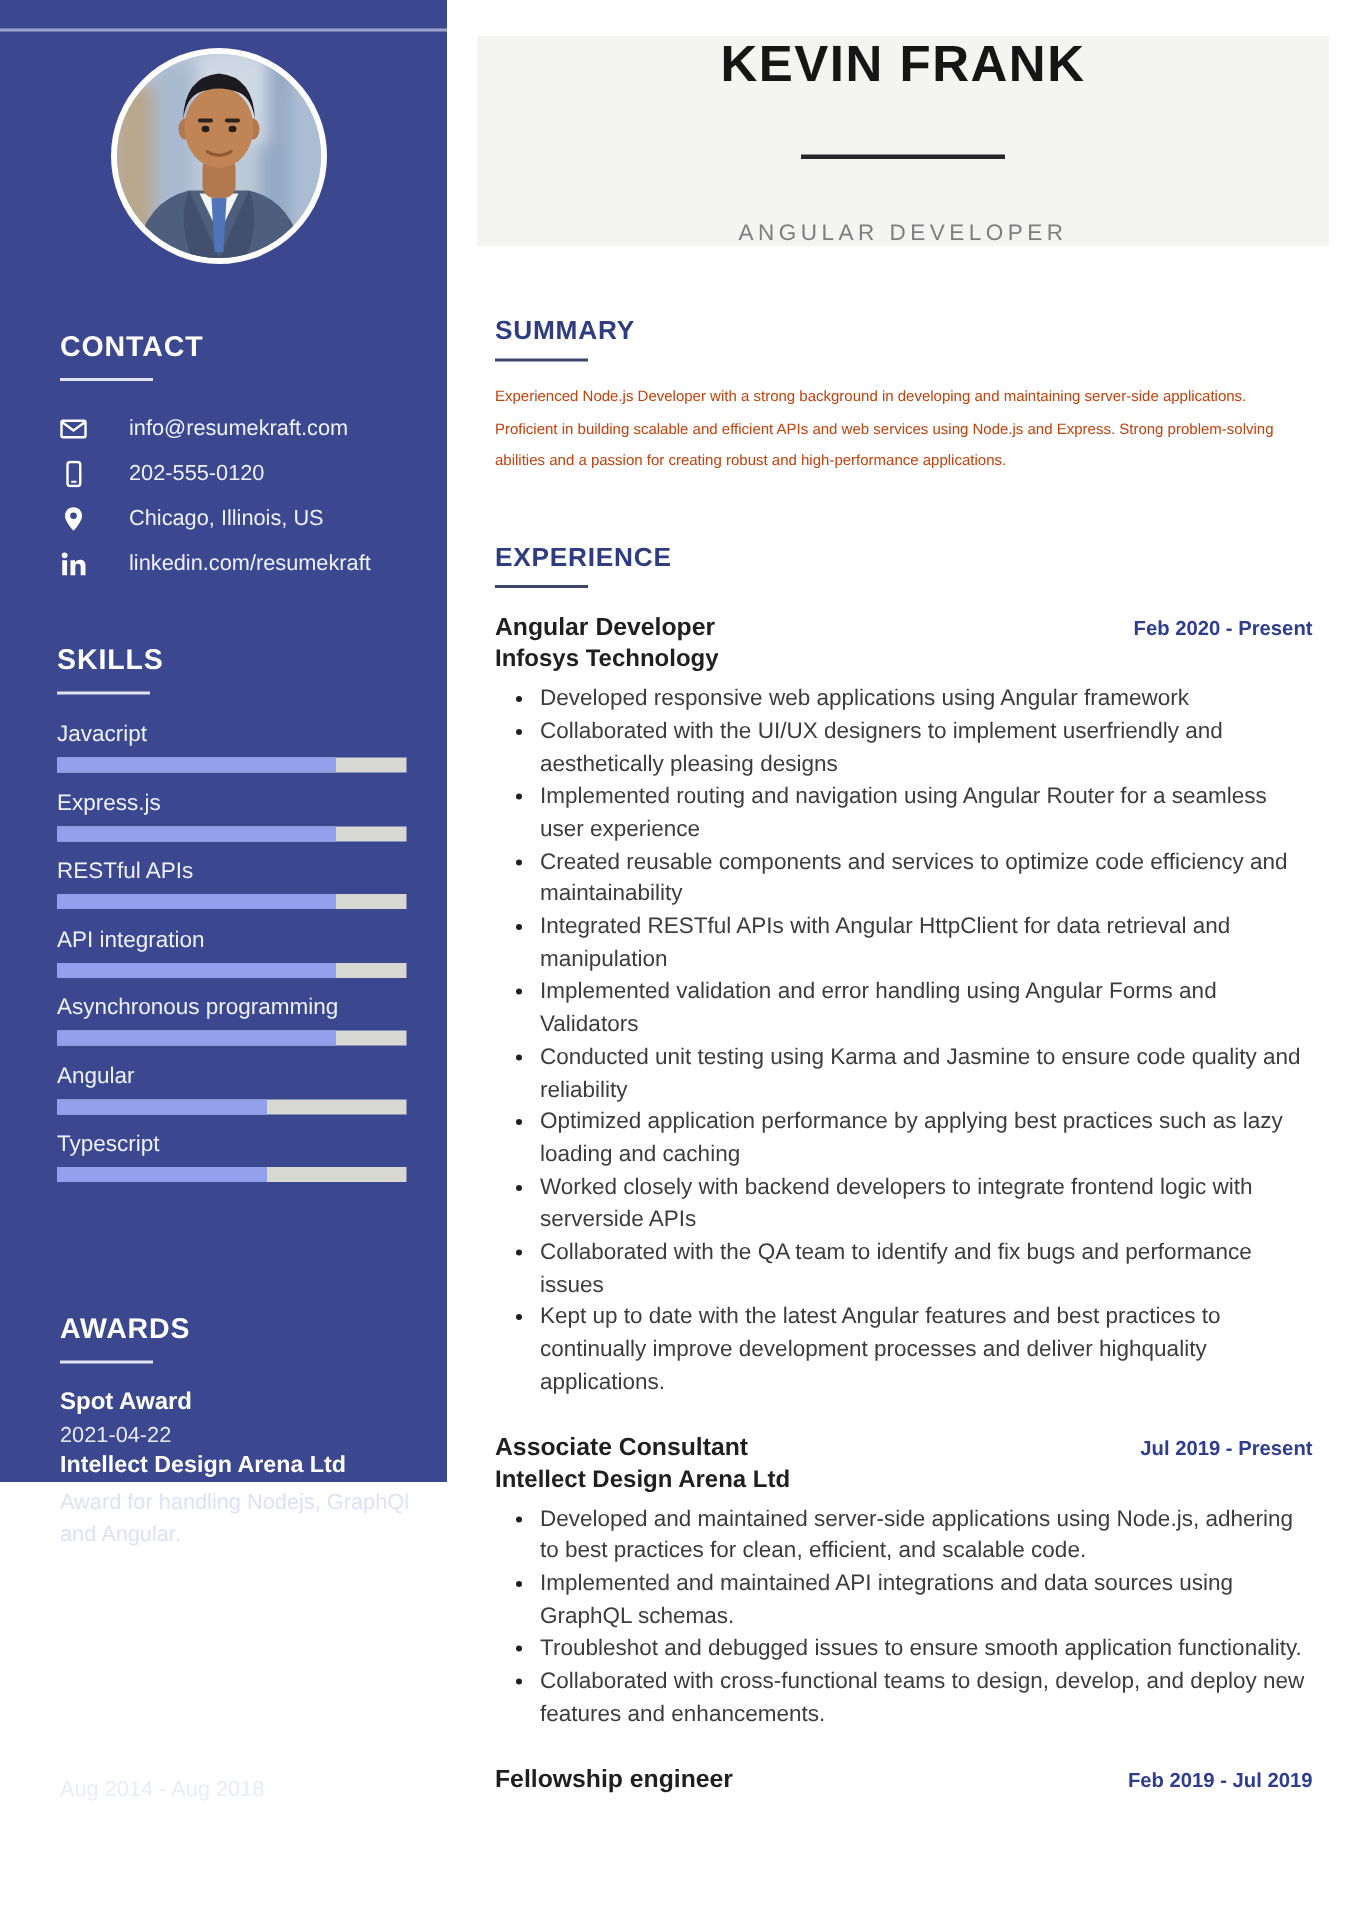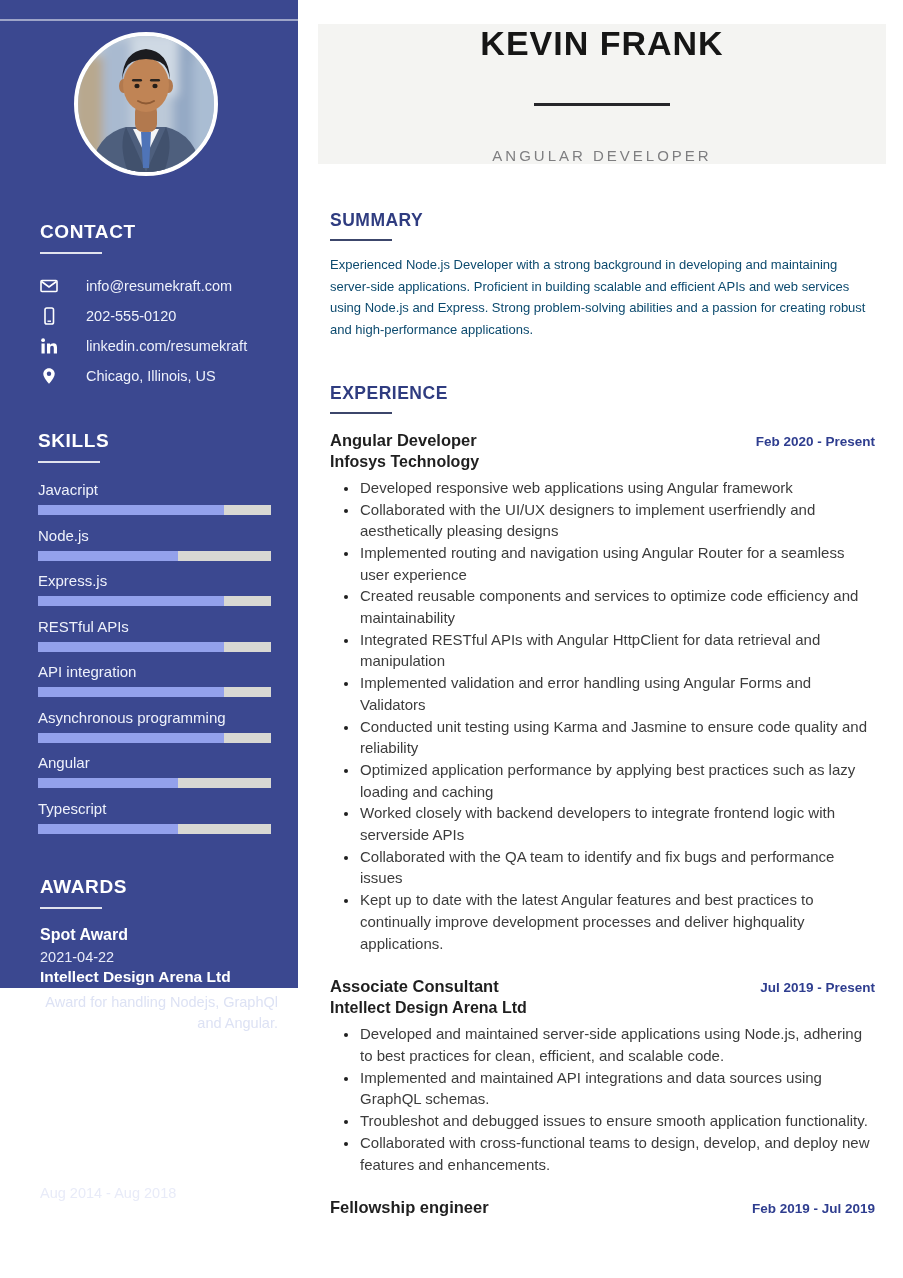--- a/index.html
+++ b/index.html
@@ -35,21 +35,21 @@
   .skills-list { margin-top:17px; }
   .skill { margin-bottom:10.5px; }
   .skill-label { font-size:15px; line-height:20px; color:#eef1fb; margin-bottom:5px; white-space:nowrap; }
   .skill-track { width:233px; height:10px; background:#d8d8d3; }
   .skill-fill { height:10px; background:#93a1ec; }
 
   .awards-sec { top:876px; }
   .award-name { margin-top:17px; font-size:16px; font-weight:700; color:#fff; }
   .award-date { margin-top:5px; font-size:14.5px; color:#e8ebf8; }
   .award-org { margin-top:3px; font-size:15.5px; font-weight:700; color:#fff; }
-  .award-desc { margin-top:6px; font-size:14.5px; line-height:21px; color:#dde2f4;text-align:right; }
+  .award-desc { margin-top:6px; font-size:14.5px; line-height:21px; color:#dde2f4; }
 
   .edu-sec { top:1071px; }
   .edu-degree { margin-top:33px; font-size:16px; font-weight:700; line-height:22px; color:#fff; width:190px; }
   .edu-dates { margin-top:4px; font-size:14.5px; color:#e8ebf8; }
   .edu-school { margin-top:3px; font-size:15.5px; font-weight:700; color:#fff; }
 
   
   .main { position:absolute; top:0; left:318px; width:568px; }
   .band {
     margin-top:24px; height:140px; background:#f4f4f2;
@@ -57,21 +57,21 @@
   }
   .person-name { font-size:34px; font-weight:700; letter-spacing:1px; color:#161616; }
   .name-divider { width:136px; height:3px; background:#26262a; margin:13px 0 15px; }
   .person-title { font-size:15px; letter-spacing:3px; color:#7e7e80; }
 
   .content { padding:0 11px 0 12px; }
   .sec-head { font-size:17.5px; font-weight:700; letter-spacing:.5px; color:#2f3c80; }
   .sec-rule { width:62px; height:2px; background:#3c466b; margin-top:8px; }
 
   .summary-sec { margin-top:46px; }
-  .summary-text { margin-top:13px; font-size:13px; line-height:21.7px; color:#0c4a6e; }
+  .summary-text { margin-top:13px; font-size:10px; line-height:21.7px; color:#c2410c; }
 
   .experience-sec { margin-top:42px; }
   .job { margin-top:16px; }
   .job + .job { margin-top:22px; }
   .job-head { display:flex; justify-content:space-between; align-items:baseline; }
   .job-role { font-size:16.5px; font-weight:700; color:#1f1f1f; line-height:21px; }
   .job-dates { font-size:13.5px; font-weight:700; color:#2e3d8f; white-space:nowrap; }
   .job-company { font-size:16px; font-weight:700; color:#1f1f1f; line-height:21px; }
   .job-bullets { margin:5px 0 0 0; padding-left:29px; list-style:disc; }
   .job-bullets li { font-size:15px; line-height:21.7px; color:#3c3c3c; padding-left:1px; }
@@ -135,54 +135,48 @@
           <svg width="18" height="18" viewBox="0 0 18 18">
               <rect x="5" y="1" width="8.5" height="16" rx="1.8" fill="none" stroke="#fff" stroke-width="1.6"></rect>
               <line x1="7.5" y1="14.2" x2="11" y2="14.2" stroke="#fff" stroke-width="1.4"></line>
             </svg>
         </span>
         <span class="contact-text">202-555-0120</span>
       </div>
       <div class="contact-row">
         <span class="ic">
           <svg width="18" height="18" viewBox="0 0 18 18">
+              <path d="M9,1.2 C5.8,1.2 3.3,3.7 3.3,6.8 C3.3,11 9,16.8 9,16.8 C9,16.8 14.7,11 14.7,6.8 C14.7,3.7 12.2,1.2 9,1.2 Z" fill="#fff"></path>
+              <circle cx="9" cy="6.8" r="2.2" fill="#3b4890"></circle>
+            </svg>
+        </span>
+        <span class="contact-text">Chicago, Illinois, US</span>
+      </div>
+      <div class="contact-row">
+        <span class="ic">
+          <svg width="18" height="18" viewBox="0 0 18 18">
               <rect x="1.5" y="6.5" width="3.2" height="10" fill="#fff"></rect>
               <circle cx="3.1" cy="3.2" r="1.9" fill="#fff"></circle>
               <path d="M7,6.5 L10,6.5 L10,8 C10.6,7 11.9,6.2 13.5,6.2 C16,6.2 17,7.8 17,10.3 L17,16.5 L13.8,16.5 L13.8,10.9 C13.8,9.5 13.2,8.8 12.1,8.8 C10.9,8.8 10.2,9.6 10.2,10.9 L10.2,16.5 L7,16.5 Z" fill="#fff"></path>
             </svg>
         </span>
         <span class="contact-text">linkedin.com/resumekraft</span>
       </div>
-      <div class="contact-row">
-        <span class="ic">
-          <svg width="18" height="18" viewBox="0 0 18 18">
-              <path d="M9,1.2 C5.8,1.2 3.3,3.7 3.3,6.8 C3.3,11 9,16.8 9,16.8 C9,16.8 14.7,11 14.7,6.8 C14.7,3.7 12.2,1.2 9,1.2 Z" fill="#fff"></path>
-              <circle cx="9" cy="6.8" r="2.2" fill="#3b4890"></circle>
-            </svg>
-        </span>
-        <span class="contact-text">Chicago, Illinois, US</span>
-      </div>
     </div>
   </section>
 
   <section class="sb-sec skills-sec">
     <h2 class="sb-head">SKILLS</h2>
     <div class="sb-rule"></div>
     <div class="skills-list">
 
     <div class="skill">
           <div class="skill-label">Javacript</div>
           <div class="skill-track">
             <div class="skill-fill" style="width: 80%;"></div>
-          </div>
-        </div>
-        <div class="skill">
-          <div class="skill-label">Node.js</div>
-          <div class="skill-track">
-            <div class="skill-fill" style="width: 60%;"></div>
           </div>
         </div>
         <div class="skill">
           <div class="skill-label">Express.js</div>
           <div class="skill-track">
             <div class="skill-fill" style="width: 80%;"></div>
           </div>
         </div>
         <div class="skill">
           <div class="skill-label">RESTful APIs</div>

